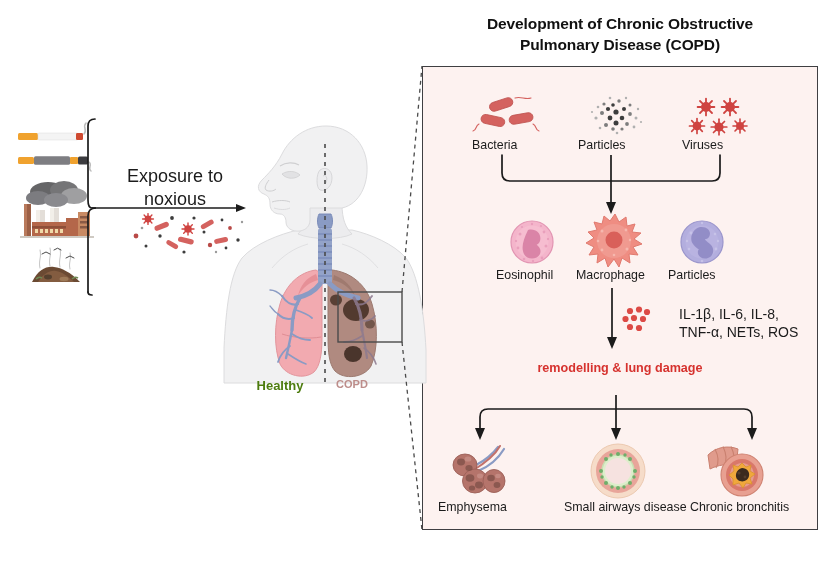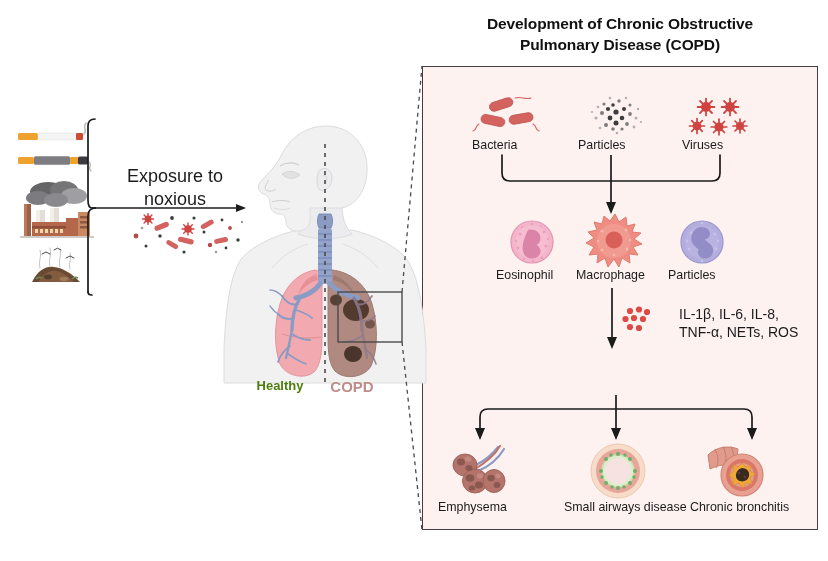--- a/index.html
+++ b/index.html
@@ -91,21 +91,21 @@
     color: #1b1b1b;
   }
 
   
   #healthy-label {
     left: 248px; top: 378px; width: 64px;
     text-align: center; font-size: 13px; font-weight: bold; color: #4d7c0f;
   }
   #copd-label {
     left: 322px; top: 378px; width: 60px;
-    text-align: center; font-size: 15px; font-weight: bold; color: #bd8d8a;
+    text-align: center; font-size: 11px; font-weight: bold; color: #bd8d8a;
   }
 
   svg { display: block; overflow: visible; }
 </style>
 </head>
 <body>
 
 <div class="stage">
 
   <div class="abs" id="panel-title">
@@ -591,20 +591,21 @@
       </g>
     </svg>
   </div>
 
   <div class="abs" id="cytokine-text">
     <div>IL-1β, IL-6, IL-8,</div>
     <div>TNF-α, NETs, ROS</div>
   </div>
 
   <div class="abs" id="inflammation-text">
+    <div>remodelling &amp; lung damage</div>
   </div>
 
   <div class="abs" style="left:470px; top:395px; width:292px; height:50px;">
     <svg width="292" height="50" viewBox="0 0 292 50">
       <path d="M146 0 L146 14" stroke="#1b1b1b" stroke-width="1.7" fill="none"></path>
       <path d="M10 36 L10 22 Q10 14 18 14 L274 14 Q282 14 282 22 L282 36" stroke="#1b1b1b" stroke-width="1.7" fill="none" stroke-linecap="round"></path>
       <path d="M146 14 L146 36" stroke="#1b1b1b" stroke-width="1.7" fill="none"></path>
       <path d="M10 45 L5 33 L15 33 Z" fill="#1b1b1b"></path>
       <path d="M146 45 L141 33 L151 33 Z" fill="#1b1b1b"></path>
       <path d="M282 45 L277 33 L287 33 Z" fill="#1b1b1b"></path>

